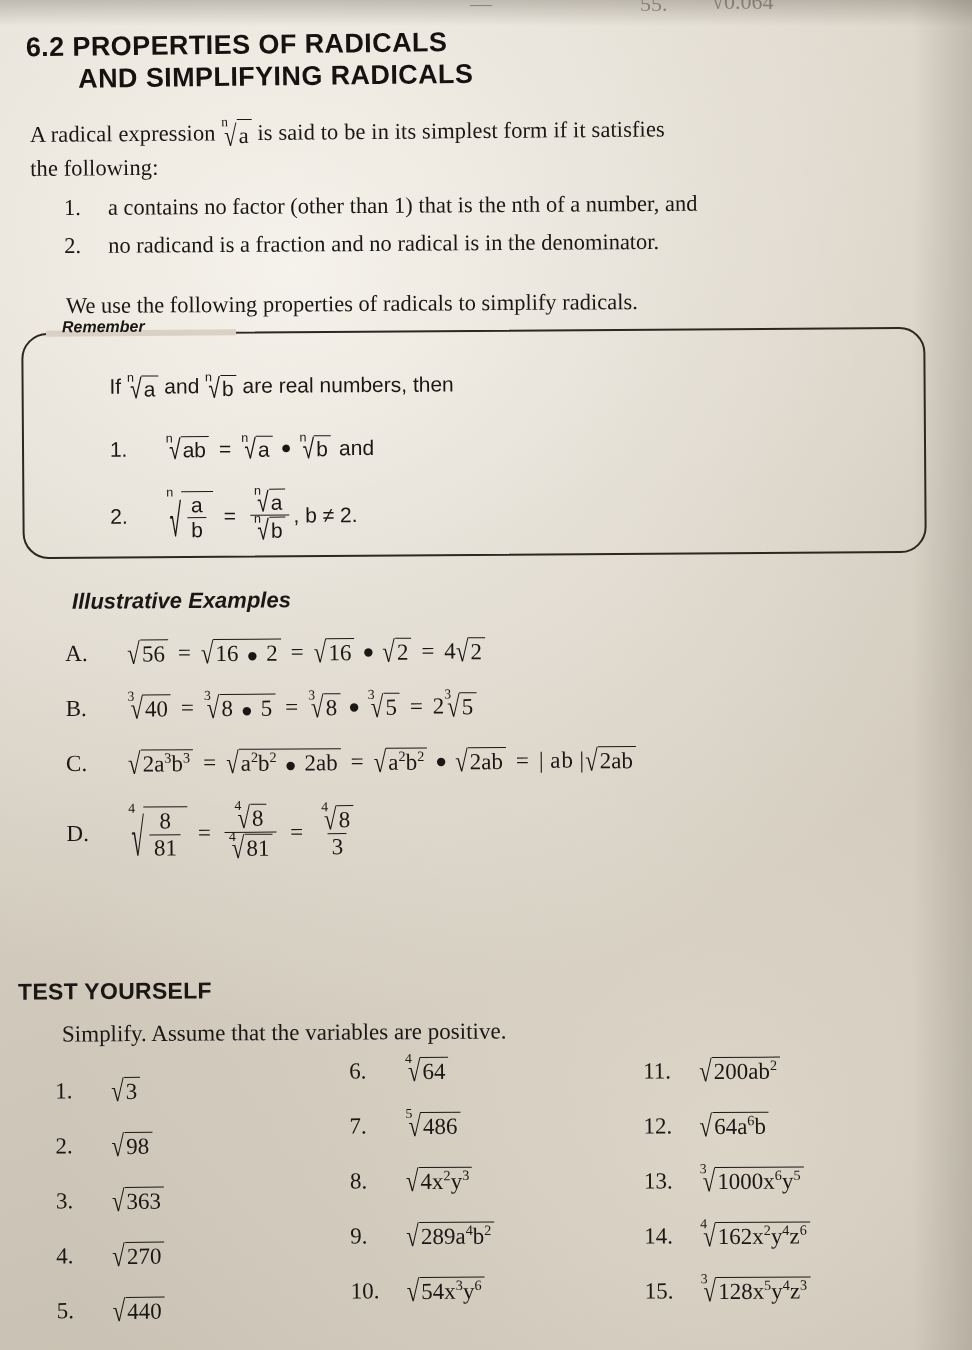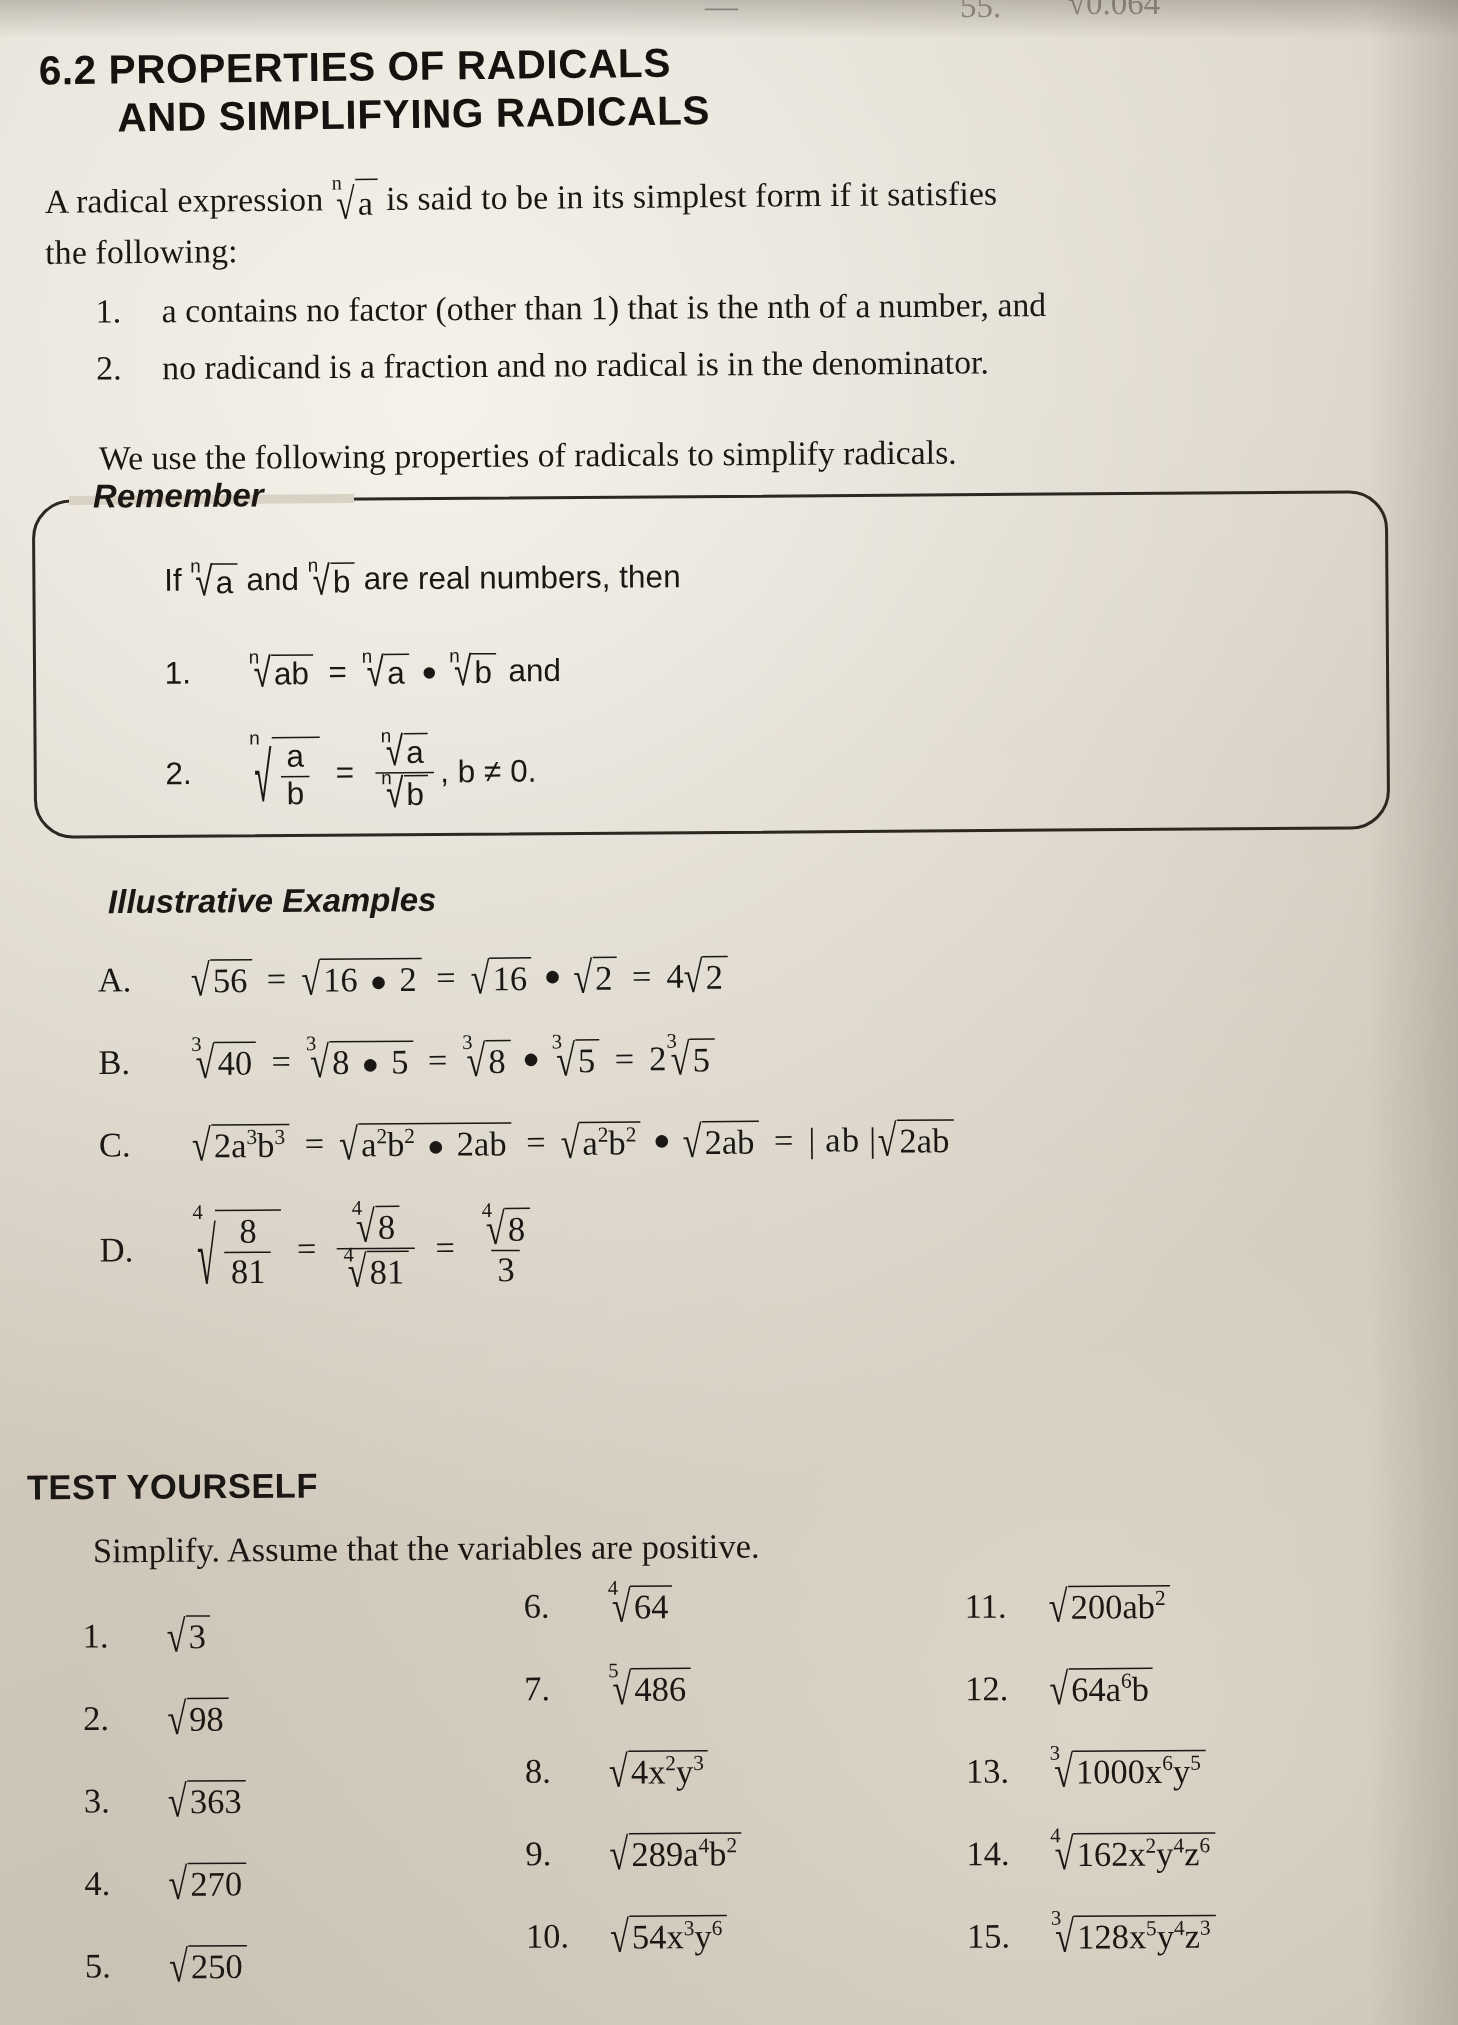--- a/index.html
+++ b/index.html
@@ -70,21 +70,21 @@
   
   .rembox{
     position:absolute;left:22px;top:330px;width:900px;height:222px;
     border:2px solid #2c2720;border-radius:26px;
     transform:rotate(-0.4deg);
   }
   .remlabel{
     position:absolute;left:52px;top:318px;
     background:transparent;padding:0 10px;
     font-family:"Liberation Sans", sans-serif;
-    font-style:italic;font-weight:bold;font-size:22px;
+    font-style:italic;font-weight:bold;font-size:16px;
     transform:rotate(-0.4deg);
     z-index:3;
   }
   .remlabel-mask{
     position:absolute;left:46px;top:330px;width:190px;height:6px;
     background:#d8d1c4;transform:rotate(-0.4deg);z-index:2;
   }
   .rem-inner{
     position:absolute;left:110px;top:372px;width:800px;
     font-family:"Liberation Sans", sans-serif;font-size:21px;
@@ -243,21 +243,21 @@
               <span class="idx">n</span>
               <span class="vee">√</span>
               <span class="body">a</span>
             </span></span>
         <span class="den"><span class="radx">
               <span class="idx">n</span>
               <span class="vee">√</span>
               <span class="body">b</span>
             </span></span>
       </span>
-      <span>, b ≠ 0.</span>
+      <span>, b ≠ 2.</span>
     </div>
   </div>
 
   <h2 class="illus">Illustrative Examples</h2>
 
   <div class="examples">
 
     <div class="ex-row">
       <span class="lab">A.</span>
       <span class="radx">
@@ -414,21 +414,21 @@
       <span class="qn">4.</span>
       <span class="radx">
           <span class="vee">√</span>
           <span class="body">270</span>
         </span>
     </div>
     <div class="q" style="margin-top:16px">
       <span class="qn">5.</span>
       <span class="radx">
           <span class="vee">√</span>
-          <span class="body">250</span>
+          <span class="body">440</span>
         </span>
     </div>
   </div>
 
   <div class="col colB">
     <div class="q">
       <span class="qn">6.</span>
       <span class="radx">
           <span class="idx">4</span>
           <span class="vee">√</span>

